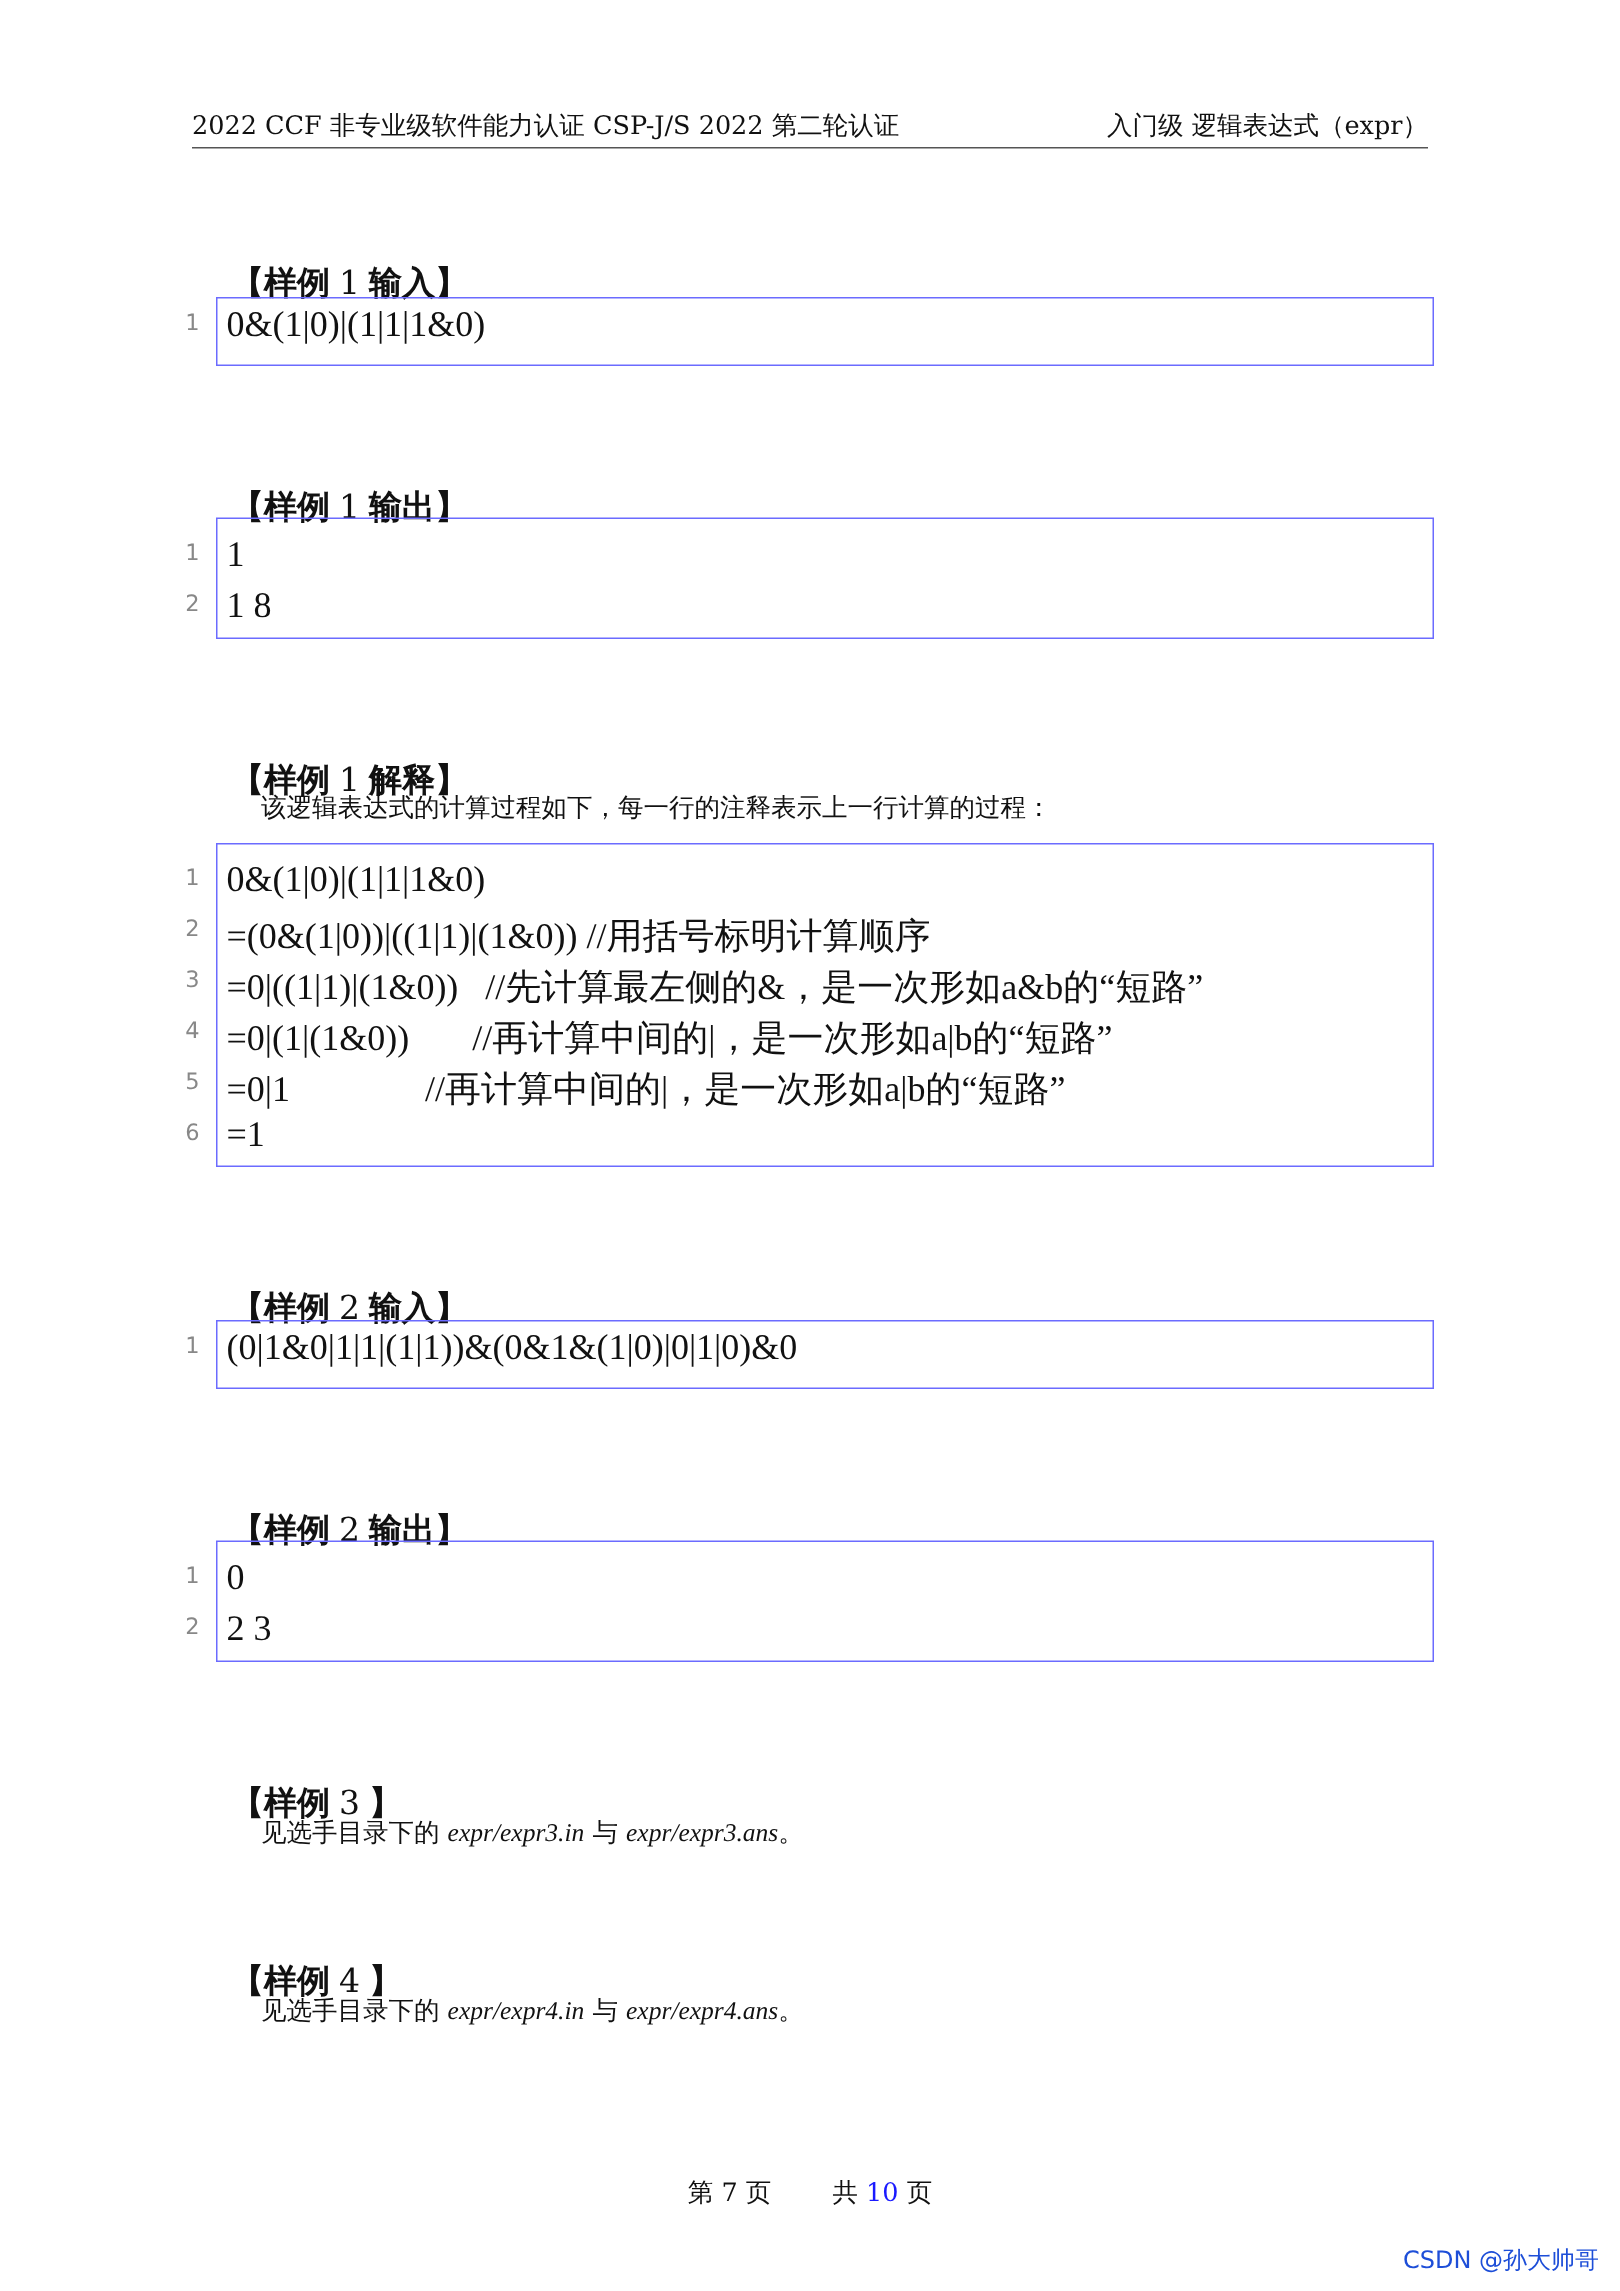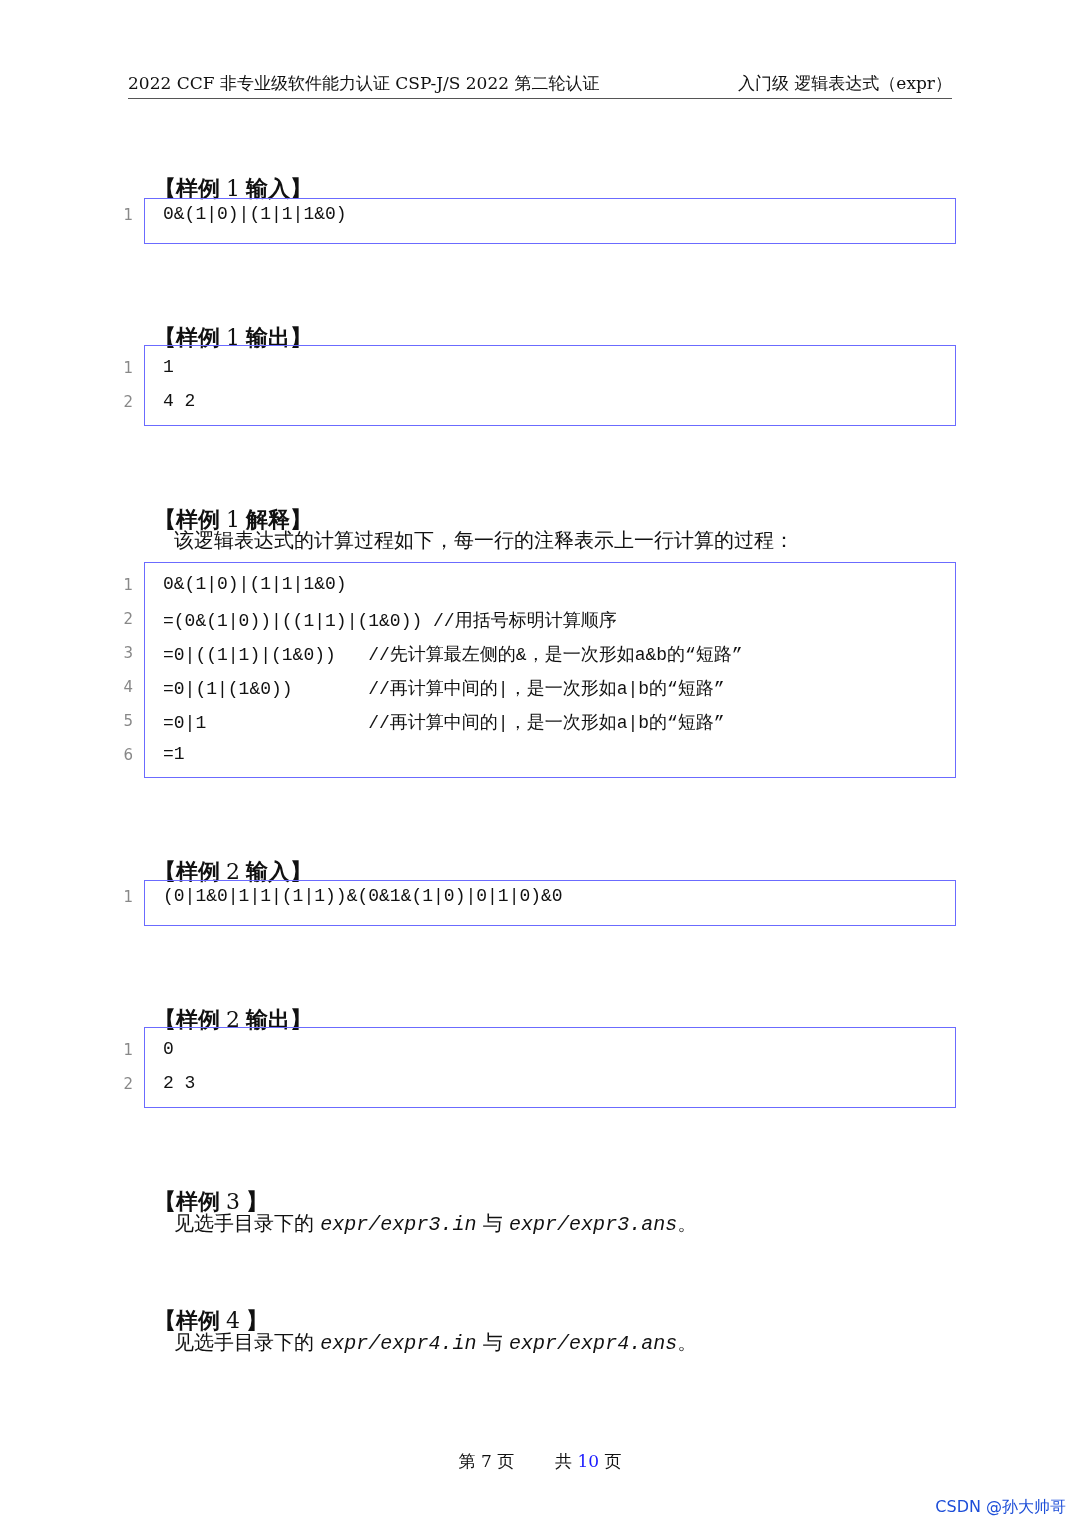--- a/index.html
+++ b/index.html
@@ -5,29 +5,29 @@
   html, body { margin:0; padding:0; background:#ffffff; }
   body { width:1080px; height:1527px; position:relative; overflow:hidden;
          font-family:"DejaVu Serif", "Liberation Serif", serif; color:#111; }
   .header { position:absolute; left:128px; top:70px; width:824px; height:28px;
             border-bottom:1px solid #555; font-size:17px; }
   .header .left { position:absolute; left:0; top:2px; white-space:nowrap;text-align:center; }
   .header .right { position:absolute; right:0; top:2px; white-space:nowrap; }
   .heading { position:absolute; left:154px; font-size:22px; font-weight:bold; white-space:nowrap;
              font-family:"DejaVu Sans", "Liberation Sans", sans-serif;margin-top:28px; }
   .heading .num { font-weight:normal; font-family:"DejaVu Serif", "Liberation Serif", serif; margin:0 6px; }
-  .para { position:absolute; left:174px; font-size:20px; white-space:nowrap;
+  .para { position:absolute; left:174px; font-size:17px; white-space:nowrap;
           font-family:"DejaVu Sans", "Liberation Sans", sans-serif; }
-  .para i { font-family:Liberation Mono, monospace; font-style:italic;margin-top:32px; }
+  .para i { font-family:Liberation Serif, serif; font-style:italic;margin-top:32px; }
   .code { position:absolute; left:144px; width:812px; border:1.5px solid #6b6bff; box-sizing:border-box; }
   .code-line { position:relative; height:34px; }
   .lineno { position:absolute; left:-30px; width:18px; text-align:right; top:7px;
             font-family:"DejaVu Sans", "Liberation Sans", sans-serif; font-size:15px; color:#888; }
-  .lc { position:absolute; left:6px; top:5px; font-family:Liberation Mono, monospace;
-        font-size:18px; white-space:pre; color:#111;margin-left:12px; }
+  .lc { position:absolute; left:6px; top:5px; font-family:Liberation Serif, serif;
+        font-size:24px; white-space:pre; color:#111; }
   .footer { position:absolute; top:1450px; left:0; width:1080px; text-align:center; font-size:17px; }
   .footer .blue { color:#1a1aff; }
   .watermark { position:absolute; right:14px; top:1497px; font-family:"DejaVu Sans", "Liberation Sans", sans-serif;
                font-size:16px; color:#1d4ed8; }
 </style>
 </head>
 <body>
 
 <div class="header">
   <span class="left">2022 CCF 非专业级软件能力认证 CSP-J/S 2022 第二轮认证</span>
@@ -47,21 +47,21 @@
 <div class="heading" style="top:295px">
   <span>【样例</span><span class="num">1</span><span>输出】</span>
 </div>
 <div class="code" style="top:345px;height:81px;padding-top:6px">
   <div class="code-line">
       <span class="lineno">1</span>
       <span class="lc">1</span>
     </div>
   <div class="code-line">
       <span class="lineno">2</span>
-      <span class="lc">4 2</span>
+      <span class="lc">1 8</span>
     </div>
 </div>
 
 <div class="heading" style="top:477px">
   <span>【样例</span><span class="num">1</span><span>解释】</span>
 </div>
 <div class="para" style="top:527px">该逻辑表达式的计算过程如下，每一行的注释表示上一行计算的过程：</div>
 <div class="code" style="top:562px;height:216px;padding-top:6px">
   <div class="code-line">
       <span class="lineno">1</span>

